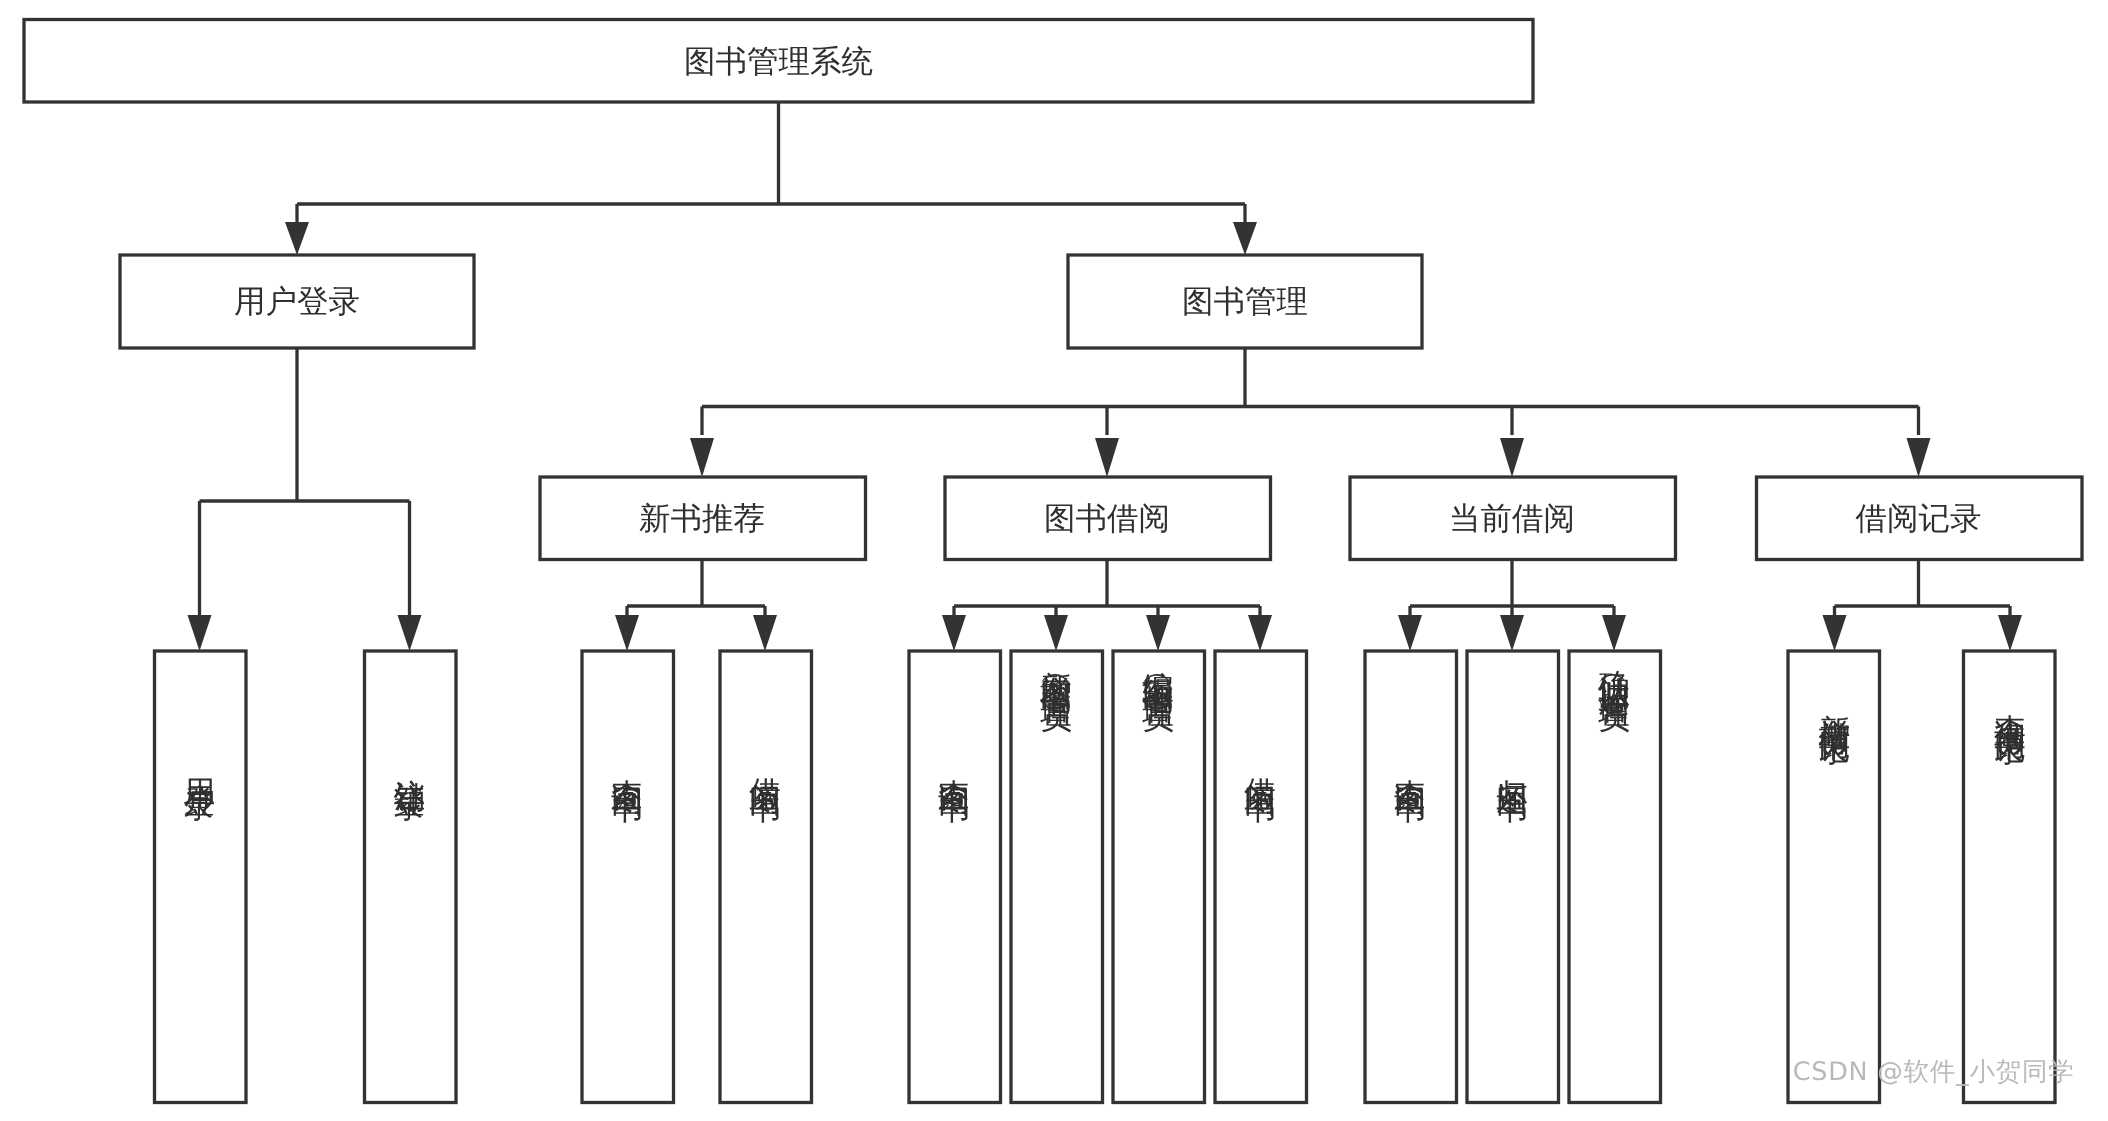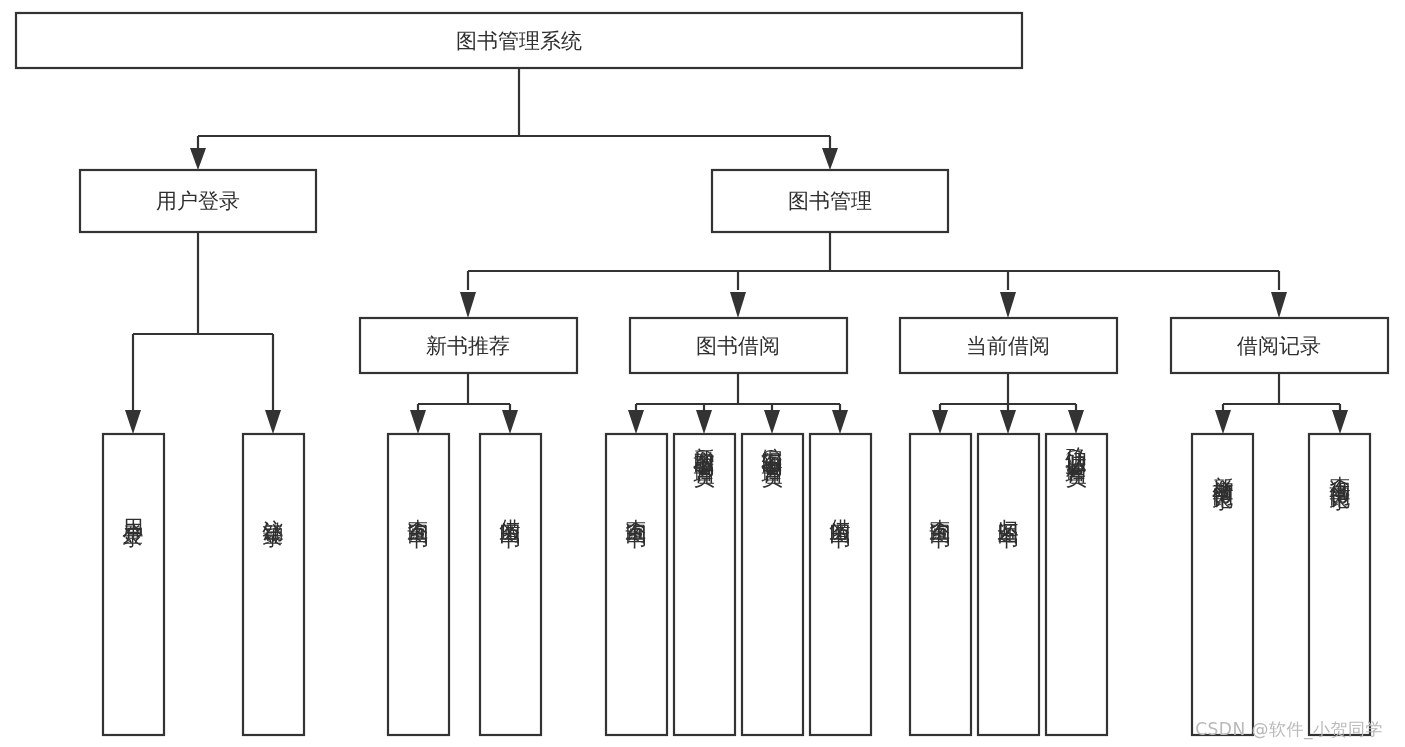--- a/index.html
+++ b/index.html
@@ -51,21 +51,21 @@
     stroke-width: 2.2;
     fill: none;
   }
   .arrow-head {
     fill: #333333;
     stroke: none;
   }
   .watermark {
     position: absolute;
     right: 8px;
-    bottom: 6px;
+    bottom: 21px;
     font-family: "DejaVu Sans", "Liberation Sans", sans-serif;
     font-size: 17px;
     color: #b9b9b9;
     white-space: nowrap;
     letter-spacing: 0.5px;
     pointer-events: none;
   }
 </style>
 </head>
 <body>

